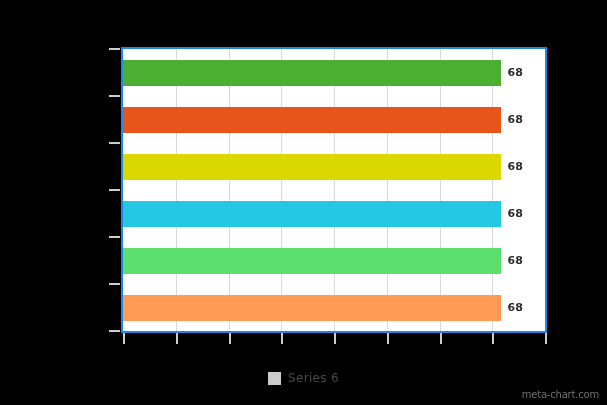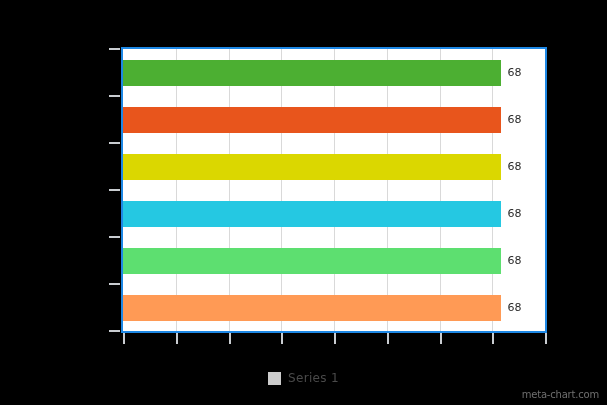--- a/index.html
+++ b/index.html
@@ -62,21 +62,21 @@
     left: 0;
     top: 11px;
     height: 26px;
   }
   .bar-value {
     position: absolute;
     top: 11px;
     height: 26px;
     line-height: 26px;
     font-size: 11px;
-    font-weight: normal;
+    font-weight: bold;
     color: #2b2b2b;
     font-family: "DejaVu Sans", sans-serif;
     white-space: nowrap;
   }
 
   
   .tick-y {
     position: absolute;
     width: 11px;
     height: 2px;
@@ -182,18 +182,18 @@
       <div class="tick-x" style="left: 281.25px; top: 333px; background: rgb(201, 205, 209);"></div>
       <div class="tick-x" style="left: 334px; top: 333px; background: rgb(201, 205, 209);"></div>
       <div class="tick-x" style="left: 386.75px; top: 333px; background: rgb(201, 205, 209);"></div>
       <div class="tick-x" style="left: 439.5px; top: 333px; background: rgb(201, 205, 209);"></div>
       <div class="tick-x" style="left: 492.25px; top: 333px; background: rgb(201, 205, 209);"></div>
       <div class="tick-x" style="left: 545px; top: 333px; background: rgb(201, 205, 209);"></div>
     </div>
 
   <div id="legend">
     <span id="legend-swatch" style="background: rgb(204, 204, 204);"></span>
-    <span id="legend-label">Series 1</span>
+    <span id="legend-label">Series 6</span>
   </div>
 
   <div id="watermark">meta-chart.com</div>
 
 </div>
 
 </body></html>

